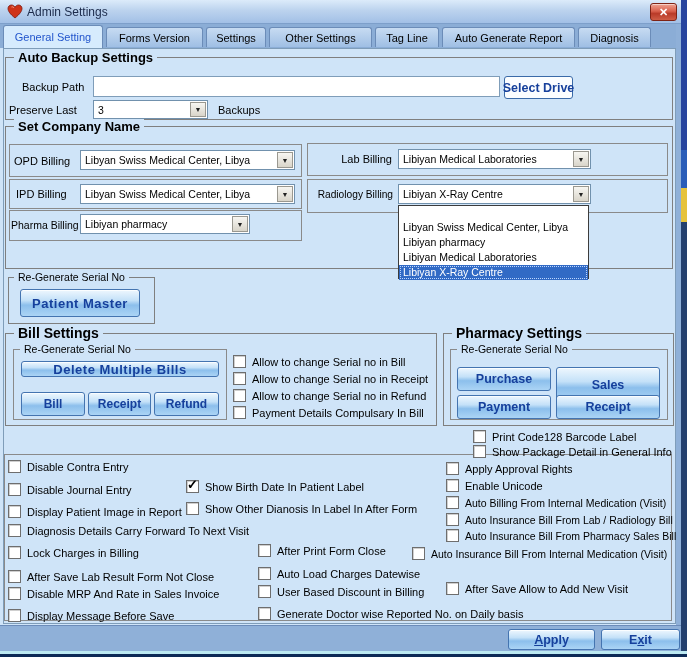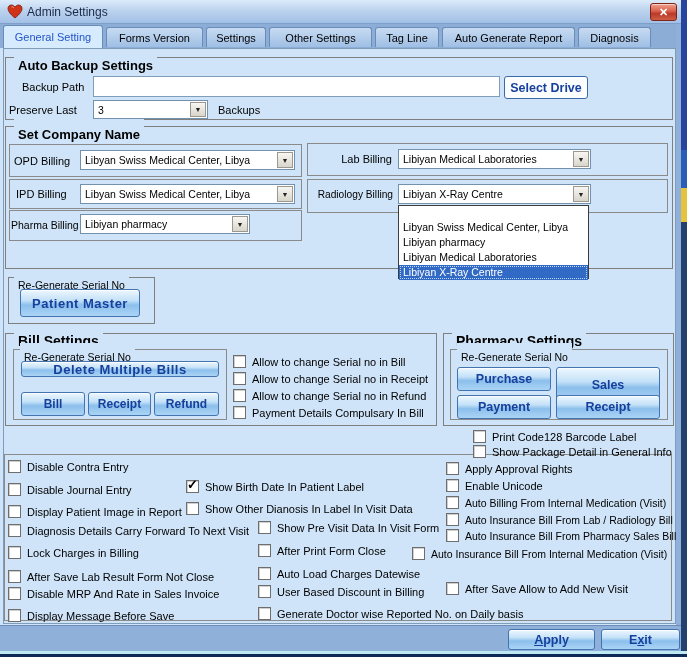--- a/index.html
+++ b/index.html
@@ -28,21 +28,21 @@
   
   #content-border { position:absolute; left:3px; top:48px; width:673px; height:576px; border:1px solid #7f9db9; }
   #frame-right { position:absolute; left:676px; top:24px; width:5px; height:633px; background:#8fb0d8; }
   #sliver-top { position:absolute; left:681px; top:0; width:6px; height:150px; background:#27449e; }
   #sliver-mid { position:absolute; left:681px; top:150px; width:6px; height:38px; background:#2a5db8; }
   #sliver-yellow { position:absolute; left:681px; top:188px; width:6px; height:34px; background:#e6c33c; }
   #sliver-bottom { position:absolute; left:681px; top:222px; width:6px; height:435px; background:#24406e; }
 
   
   .grp { position:absolute; border:1px solid #7f7f7f; }
-  .grp-title { position:absolute; background:#cfe4f8; padding:8px 4px; font-weight:bold; font-size:13px; color:#000; white-space:nowrap; }
+  .grp-title { position:absolute; background:#cfe4f8; padding:0 4px; font-weight:bold; font-size:13px; color:#000; white-space:nowrap; }
   .grp-title.big { font-size:14px; }
   .grp-title.small { font-weight:normal; font-size:10.5px; }
   .sub { position:absolute; border:1px solid #8a8a8a; }
 
   .lbl { position:absolute; font-size:11px; color:#000; white-space:nowrap; }
   .lbl.r { text-align:right; }
 
   .input { position:absolute; background:#fff; border:1px solid #7f9db9; font-size:11px; padding:2px 4px; font-family:"Liberation Sans",sans-serif; }
 
   .combo { position:absolute; height:20px; background:#fff; border:1px solid #7191ad; }
@@ -112,21 +112,21 @@
   <div id="frame-right"></div>
   <div id="sliver-top"></div>
   <div id="sliver-mid"></div>
   <div id="sliver-yellow"></div>
   <div id="sliver-bottom"></div>
 
   <div class="grp" style="left:5px;top:57px;width:668px;height:63px;"></div>
   <span class="grp-title" style="left:14px;top:50px;">Auto Backup Settings</span>
   <span class="lbl" style="left:22px;top:81px;">Backup Path</span>
   <input class="input" style="left: 93px; top: 76px; width: 407px; height: 21px;" value="">
-  <div class="btn white" style="left:504px;top:76px;width:84px;height:23px;font-size:12.5px;">Select Drive</div>
+  <div class="btn white" style="left:504px;top:76px;width:69px;height:23px;font-size:12.5px;">Select Drive</div>
   <span class="lbl" style="left:9px;top:104px;">Preserve Last</span>
   <div class="combo" style="left:93px;top:100px;width:115px;height:19px;">
     <span class="v">3</span>
     <span class="ar">▼</span>
   </div>
   <span class="lbl" style="left:218px;top:104px;">Backups</span>
 
   <div class="grp" style="left:5px;top:126px;width:668px;height:143px;"></div>
   <span class="grp-title" style="left:14px;top:119px;">Set Company Name</span>
 
@@ -255,25 +255,21 @@
     <span class="cb"></span>
     <span class="ot">Display Message Before Save</span>
   </div>
 
   <div class="opt" style="left:186px;top:480px;">
     <span class="cb checked"></span>
     <span class="ot">Show Birth Date In Patient Label</span>
   </div>
   <div class="opt" style="left:186px;top:502px;">
     <span class="cb"></span>
-    <span class="ot">Show Other Dianosis In Label In Visit Data</span>
-  </div>
-  <div class="opt" style="left:258px;top:521px;">
-    <span class="cb"></span>
-    <span class="ot">Show Pre Visit Data In Visit Form</span>
+    <span class="ot">Show Other Dianosis In Label In After Form</span>
   </div>
   <div class="opt" style="left:258px;top:544px;">
     <span class="cb"></span>
     <span class="ot">After Print Form Close</span>
   </div>
   <div class="opt" style="left:258px;top:567px;align-items:flex-end;">
     <span class="cb"></span>
     <span class="ot">Auto Load Charges Datewise</span>
   </div>
   <div class="opt" style="left:258px;top:585px;">

